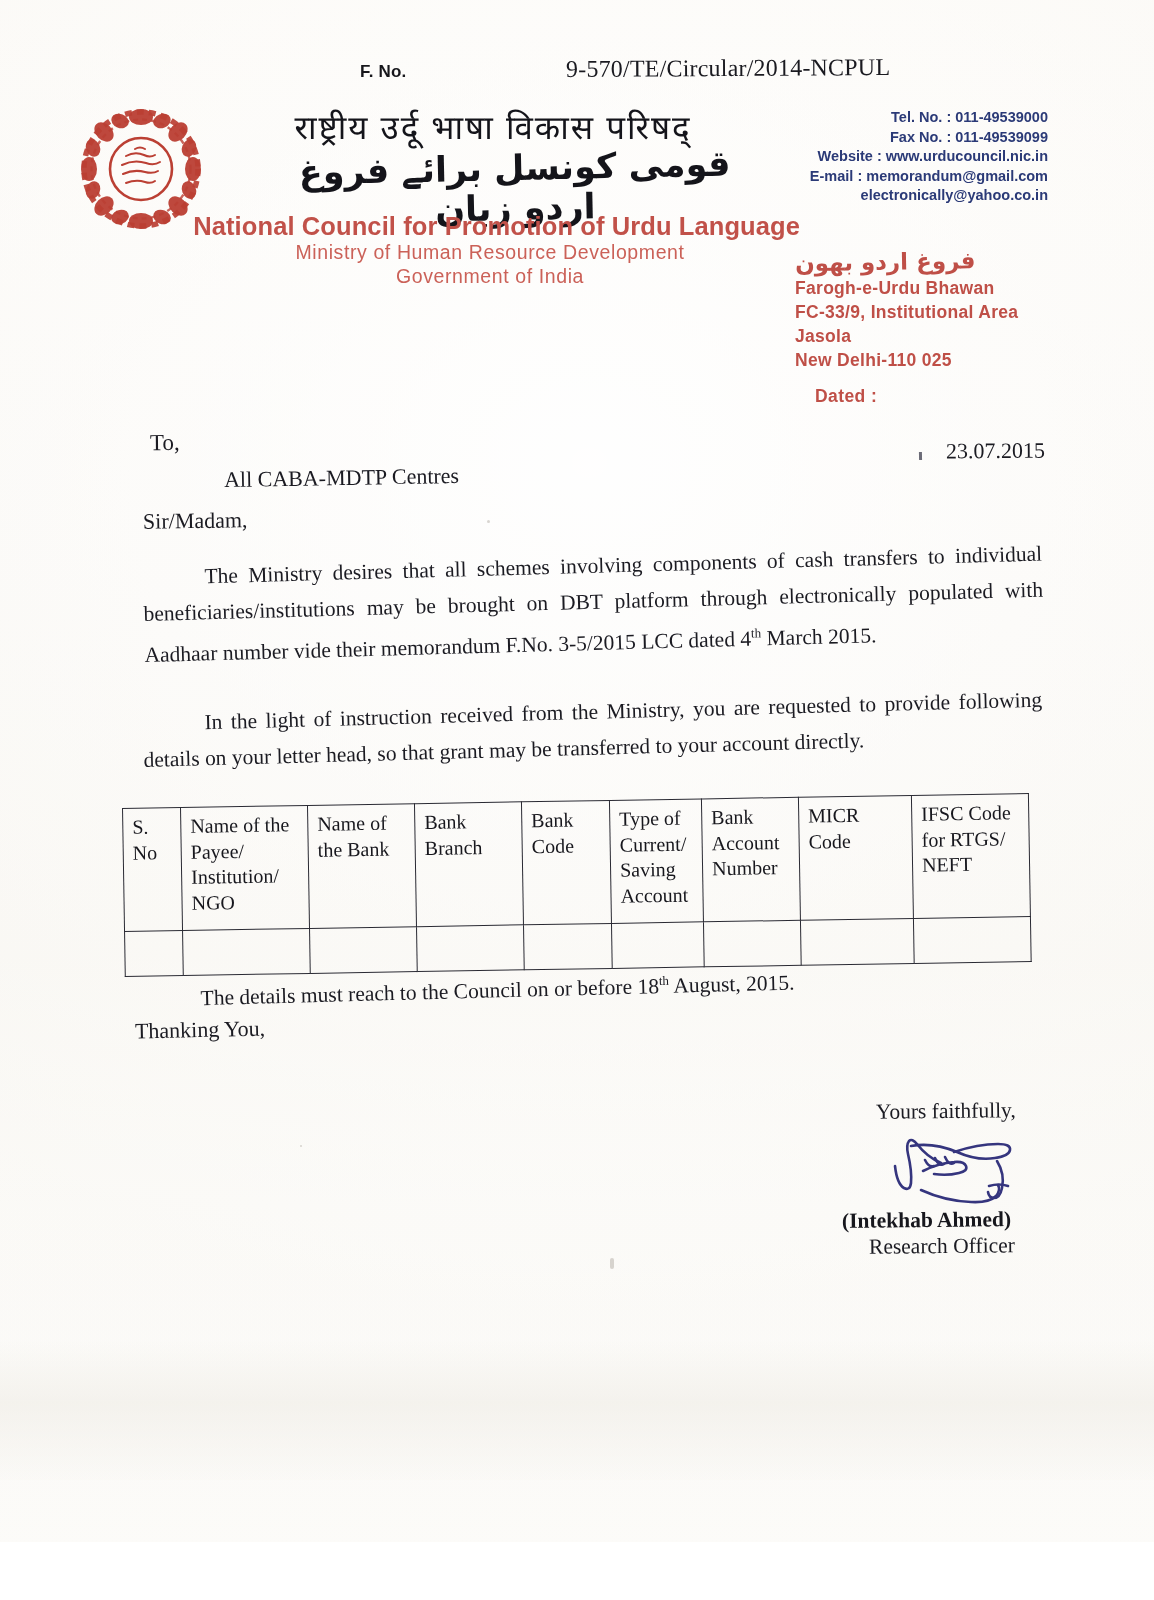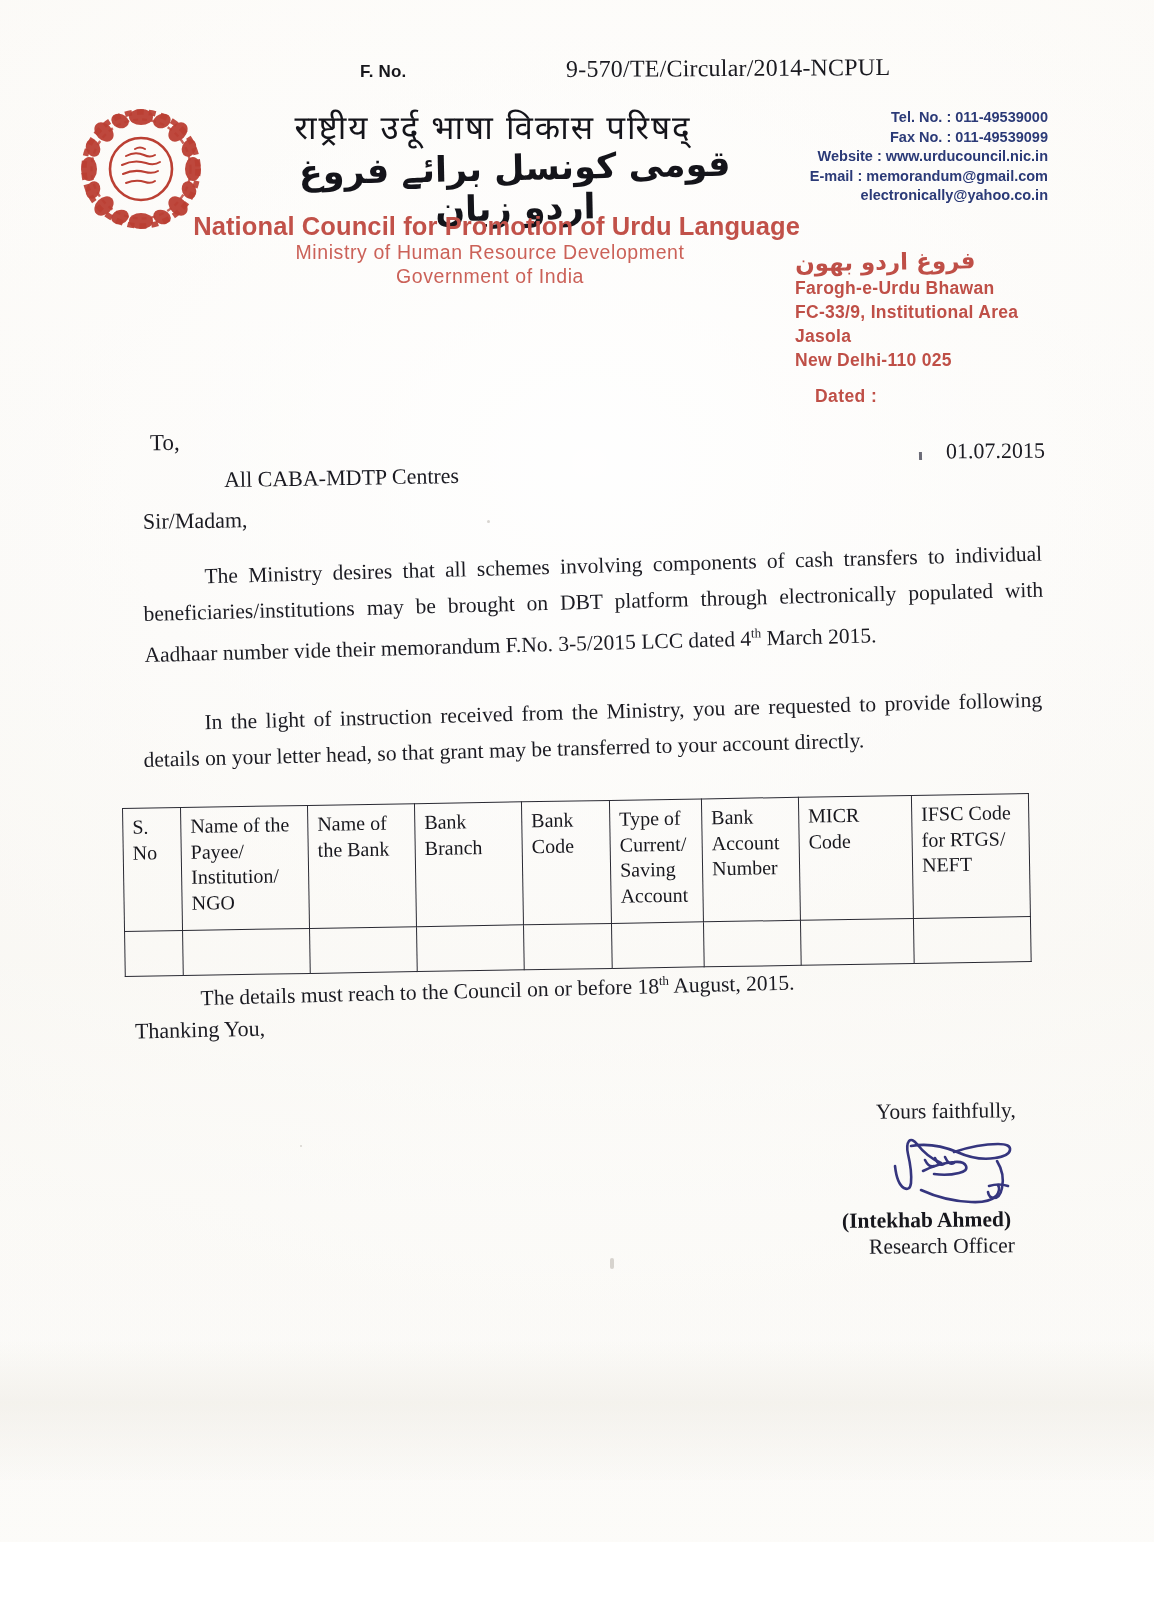--- a/index.html
+++ b/index.html
@@ -372,21 +372,21 @@
     <div>Farogh-e-Urdu  Bhawan</div>
     <div>FC-33/9, Institutional  Area</div>
     <div>Jasola</div>
     <div>New  Delhi-110  025</div>
   </div>
   <div class="layer dated">Dated :</div>
 
   <div class="layer to-label body-ink">To,</div>
   <div class="layer to-value body-ink">All CABA-MDTP Centres</div>
   <div class="layer date-dot"></div>
-  <div class="layer letter-date body-ink">01.07.2015</div>
+  <div class="layer letter-date body-ink">23.07.2015</div>
   <div class="layer salutation body-ink">Sir/Madam,</div>
 
   <div class="layer para" id="para1">
     <span class="indent"></span><span>The Ministry desires that all schemes involving components of cash transfers to individual beneficiaries/institutions may be brought on DBT platform through electronically populated with Aadhaar number vide their memorandum F.No. 3-5/2015 LCC dated 4</span><sup>th</sup><span> March 2015.</span>
   </div>
 
   <div class="layer para" id="para2">
     <span class="indent"></span><span>In  the  light  of  instruction  received  from  the  Ministry,  you  are  requested  to  provide following details on your letter head, so that grant may be transferred to your account directly.</span>
   </div>
 

